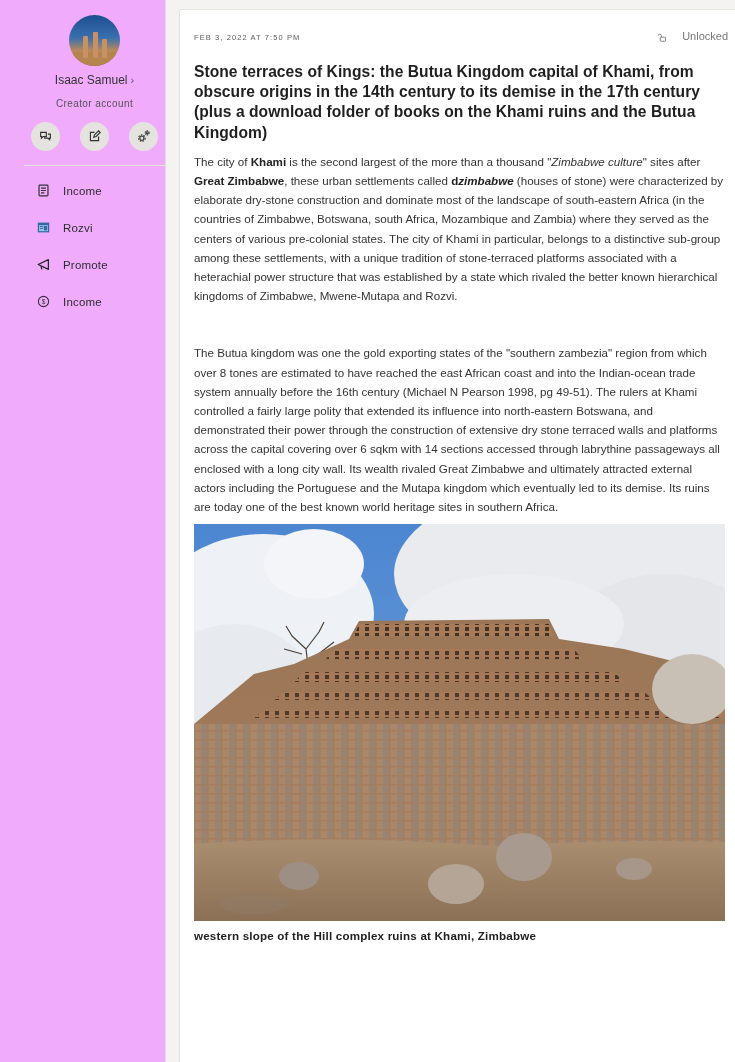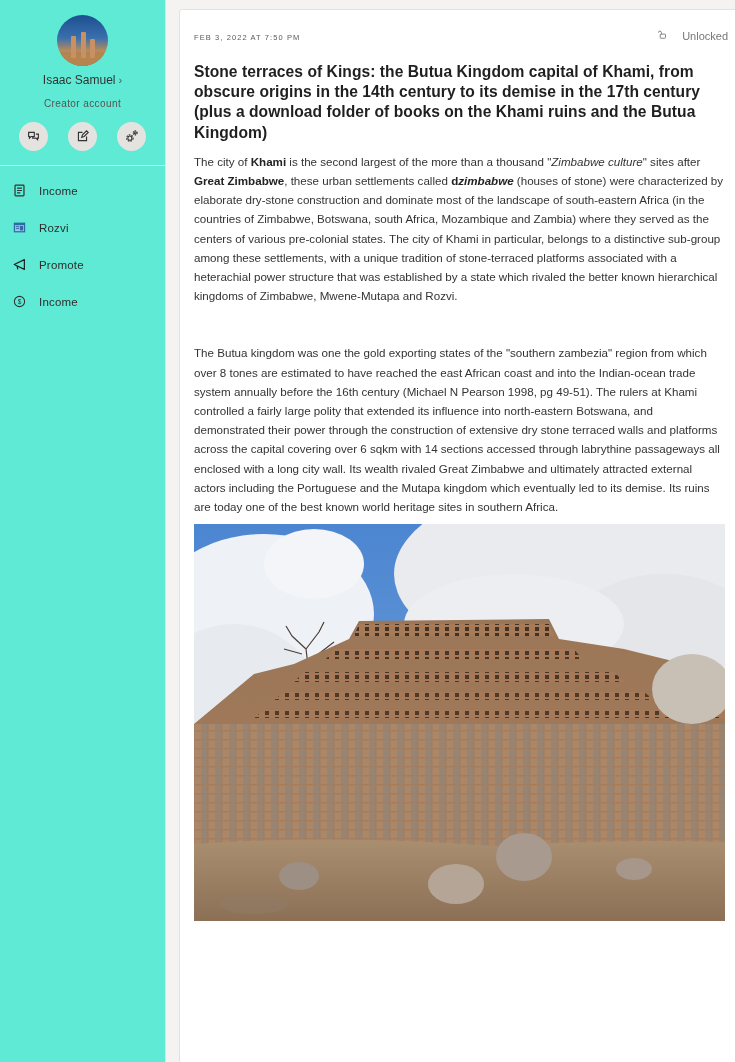--- a/index.html
+++ b/index.html
@@ -7,22 +7,23 @@
   body {
     background: #f4f3f1;
     font-family: "Liberation Sans", sans-serif;
     color: #2b2b2b;
     position: relative;
   }
   
   .sidebar {
     position: absolute; left: 0; top: 0;
     width: 166px; height: 1062px;
-    background: #5eead4;
+    background: #f0abfc;
     border-right: 1px solid #e2e1de;
+    padding-left: 24px;
   }
   .profile { text-align: center; padding-top: 15px; height: 166px; border-bottom: 1px solid #e2e1de; }
   .avatar {
     width: 51px; height: 51px; border-radius: 50%;
     margin: 0 auto;
     background: linear-gradient(180deg, #1c4f8f 0%, #3a6fae 45%, #b98a5a 70%, #8a5a34 100%);
     position: relative; overflow: hidden;
   }
   .avatar .pillar { position: absolute; bottom: 8px; width: 5px; background: #c79163; border-radius: 1px; }
   .avatar .ground { position: absolute; left: 0; right: 0; bottom: 0; height: 12px; background: #b6844f; }
@@ -50,21 +51,21 @@
   .card {
     position: absolute; left: 179px; top: 9px;
     width: 560px; height: 1060px;
     background: #ffffff;
     border: 1px solid #e3e2df;
     border-radius: 3px;
   }
   .card-inner { padding: 22px 12px 0 14px; }
   .meta-row { display: flex; justify-content: space-between; align-items: flex-start; }
   .post-date { font-size: 7.5px; color: #5a5a5a; letter-spacing: 1.1px; margin-top: 1px; }
-  .unlocked { font-size: 11px; color: #777; display: flex; align-items: flex-start; gap: 15px; margin-top: -2px; margin-right: -2px; }
+  .unlocked { font-size: 11px; color: #777; display: flex; align-items: flex-end; gap: 15px; margin-top: -2px; margin-right: -2px; }
   .unlocked svg { width: 9px; height: 9px; }
   .post-title {
     font-size: 15.6px; font-weight: bold; color: #1f1f1f;
     line-height: 20.2px; margin-top: 20px; letter-spacing: 0.05px;
   }
   .body-text { font-size: 11.6px; line-height: 19.2px; color: #333; margin-top: 9px; }
   .body-text p { margin-bottom: 0; }
   .p-gap-big { margin-top: 38px !important; }
   .p-gap { margin-top: 7px !important; }
   .body-text b { color: #222; }
@@ -228,14 +229,15 @@
         <ellipse cx="498" cy="165" rx="40" ry="35" fill="#c8bfb5"></ellipse>
 
         <path d="M0 320 Q150 310 300 322 Q420 315 531 318 L531 397 L0 397 Z" fill="url(#ground)"></path>
         <ellipse cx="330" cy="333" rx="28" ry="24" fill="#a89a8e"></ellipse>
         <ellipse cx="262" cy="360" rx="28" ry="20" fill="#b5a597"></ellipse>
         <ellipse cx="105" cy="352" rx="20" ry="14" fill="#9d8f83"></ellipse>
         <ellipse cx="440" cy="345" rx="18" ry="11" fill="#a7968a"></ellipse>
         <ellipse cx="60" cy="380" rx="35" ry="10" fill="#8f7a66" opacity="0.6"></ellipse>
       </svg>
     </div>
+    <div class="caption">western slope of the Hill complex ruins at Khami, Zimbabwe</div>
   </div>
 </main>
 
 </body></html>

